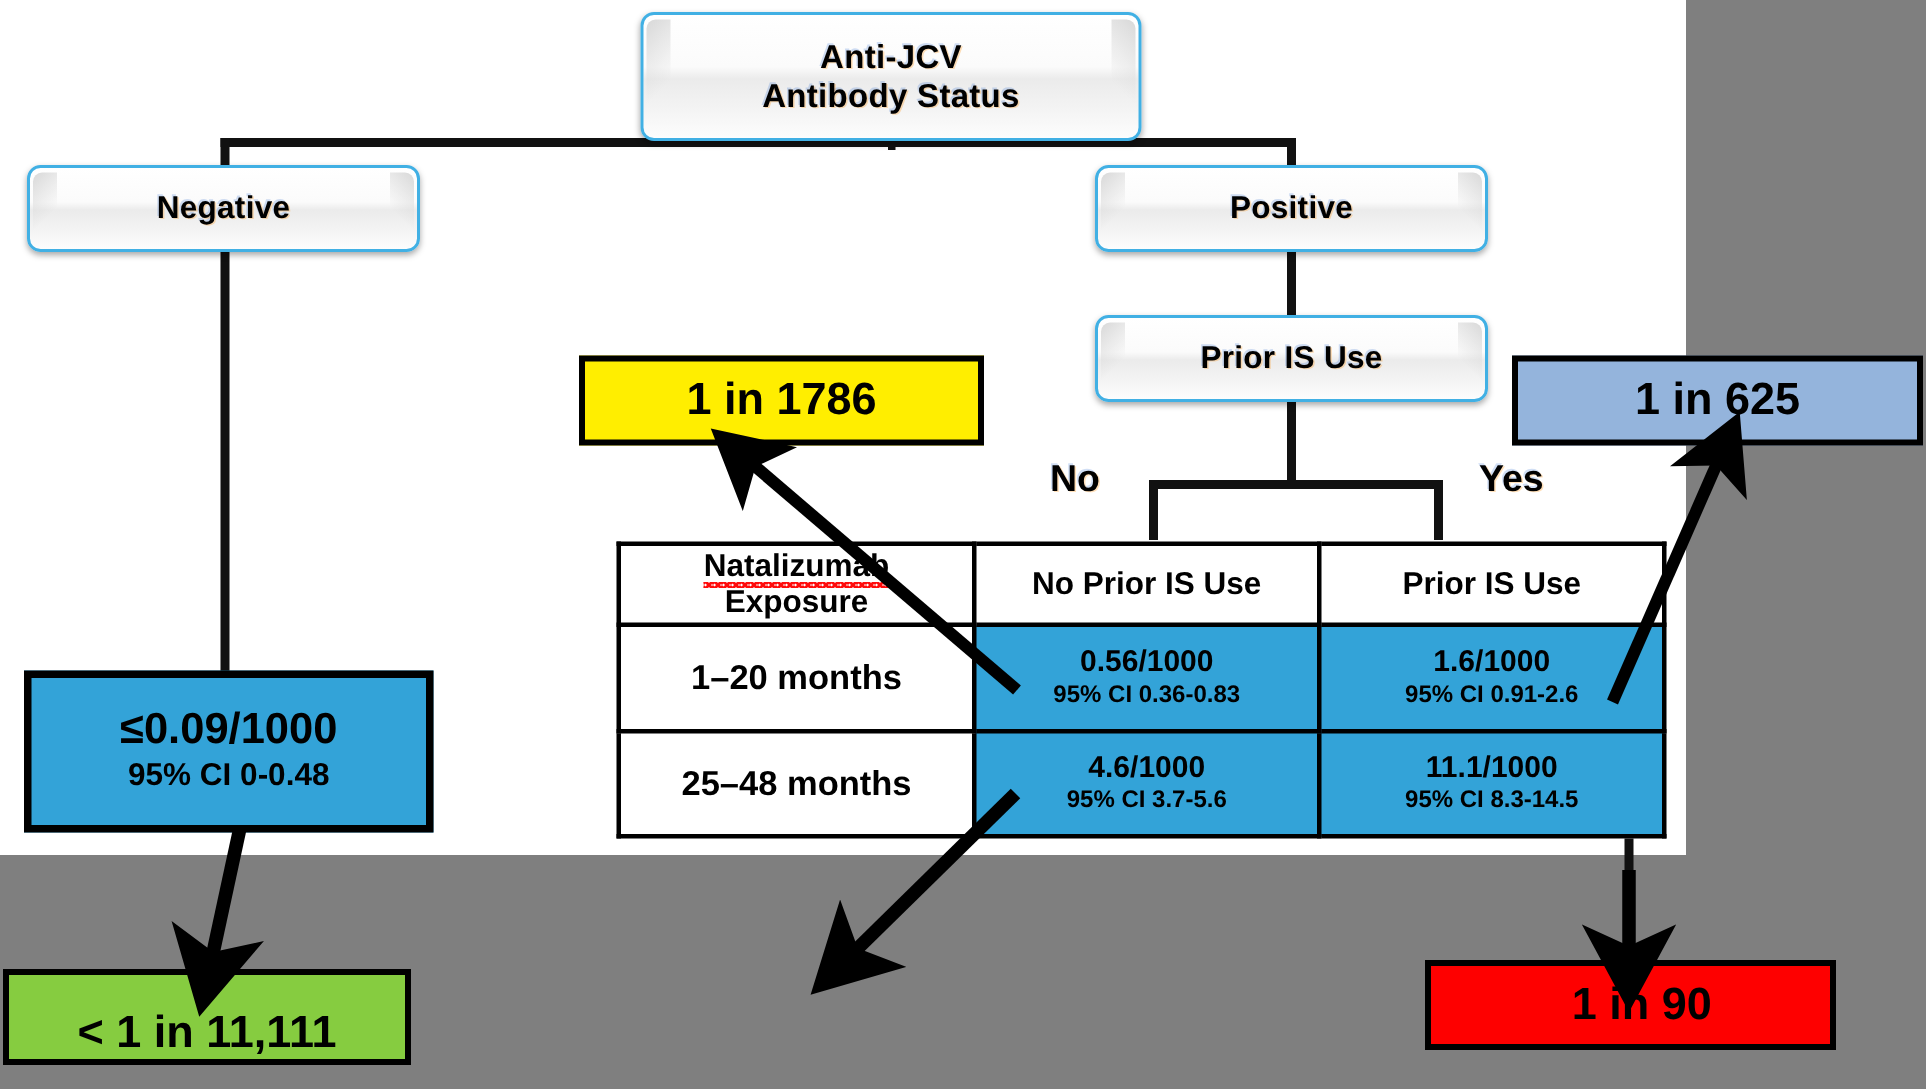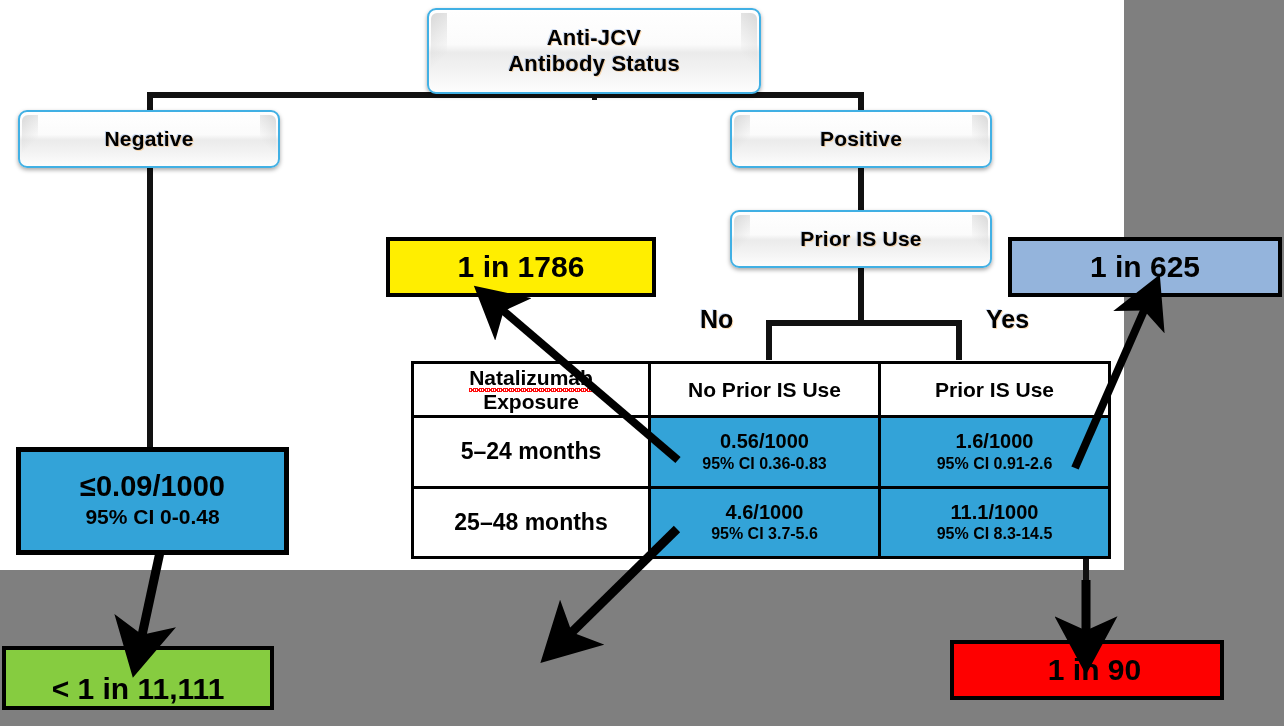--- a/index.html
+++ b/index.html
@@ -244,21 +244,21 @@
         <th class="col-label">
           <span class="spell">Natalizumab</span><br>
           <span>Exposure</span>
         </th>
         <th>No Prior IS Use</th>
         <th>Prior IS Use</th>
       </tr>
     </thead>
     <tbody>
       <tr>
-        <td class="rowhead">5–24 months</td>
+        <td class="rowhead">1–20 months</td>
         <td class="datacell">
           <div class="rate">0.56/1000</div>
           <div class="ci">95% CI 0.36-0.83</div>
         </td>
         <td class="datacell">
           <div class="rate">1.6/1000</div>
           <div class="ci">95% CI 0.91-2.6</div>
         </td>
       </tr>
       <tr>

